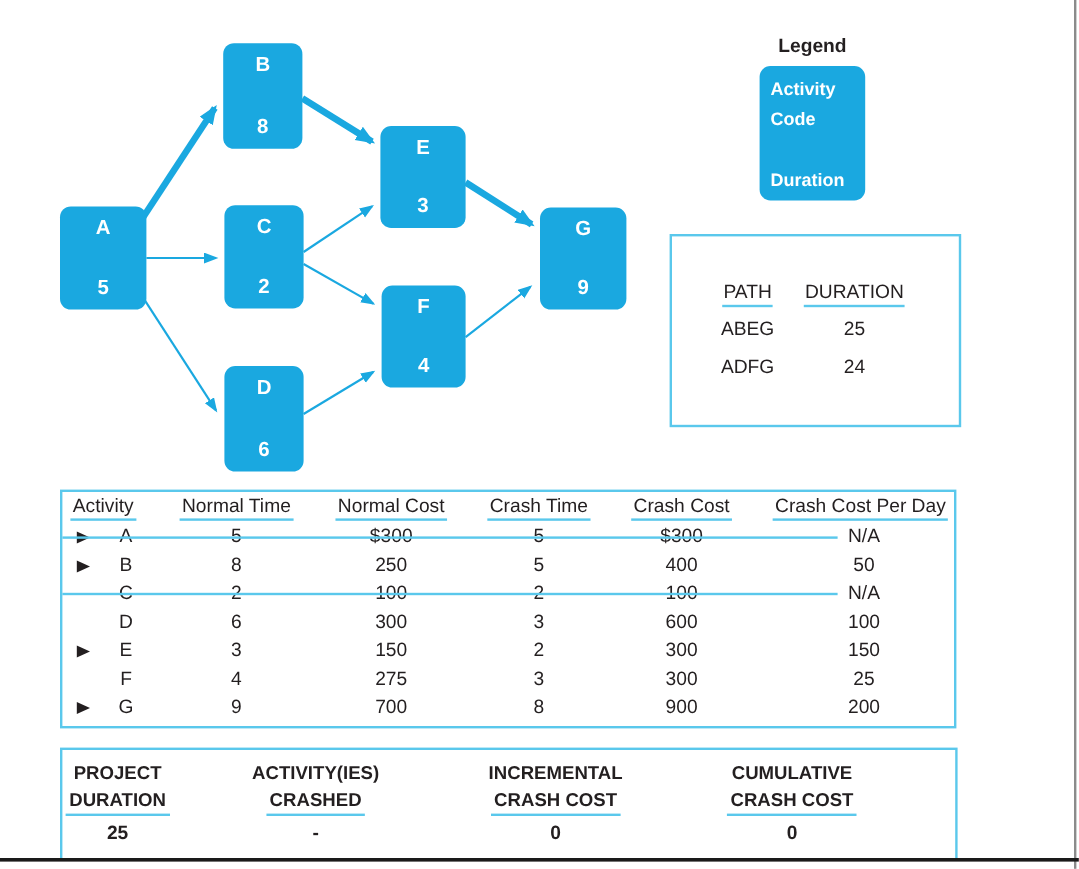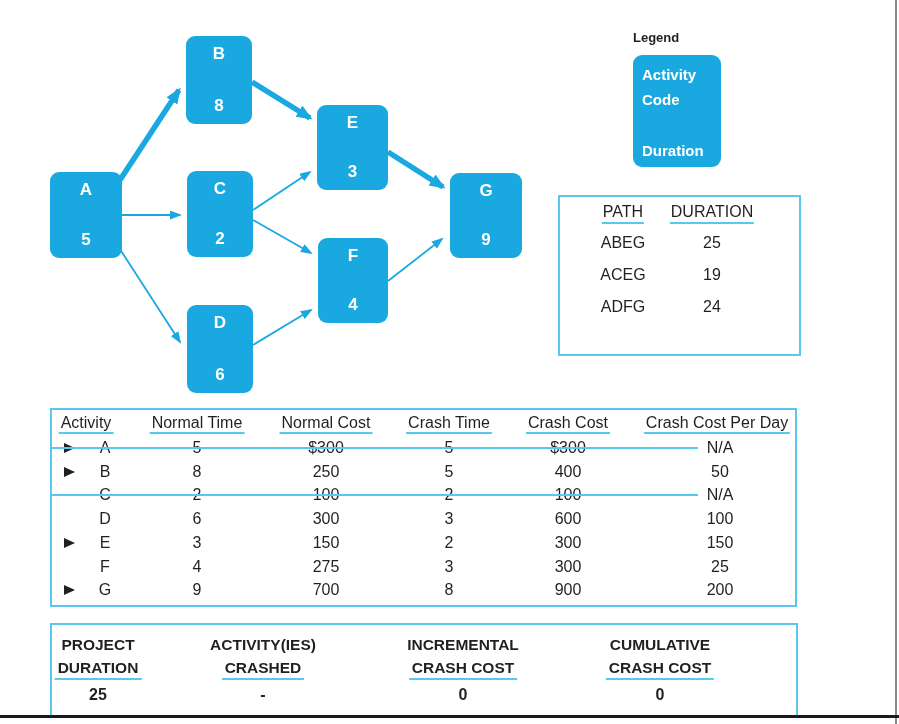--- a/index.html
+++ b/index.html
@@ -11,34 +11,34 @@
   }
   .abs{position:absolute;}
 
   
   .node{position:absolute;background:var(--cyan);border-radius:9px;color:#fff;
         font-weight:bold;font-size:17px;}
   .node .code{position:absolute;top:8px;left:0;width:100%;text-align:center;line-height:20px;}
   .node .dur{position:absolute;bottom:8px;left:0;width:100%;text-align:center;line-height:20px;}
 
   
-  .legend-title{position:absolute;left:633px;top:30px;width:88px;text-align:left;
-                font-weight:bold;font-size:13px;}
+  .legend-title{position:absolute;left:633px;top:30px;width:88px;text-align:center;
+                font-weight:bold;font-size:16px;}
   .legend-box{position:absolute;left:633px;top:55px;width:88px;height:112px;
               background:var(--cyan);border-radius:9px;color:#fff;font-weight:bold;
               font-size:15px;box-sizing:border-box;padding:7px 4px 6px 9px;
               display:flex;flex-direction:column;}
   .legend-box .l{line-height:25px;}
   .legend-box .l-bottom{margin-top:auto;line-height:20px;}
 
   
   .path-panel{position:absolute;left:558px;top:195px;width:243px;height:161px;
               border:2px solid var(--bcyan);box-sizing:border-box;font-size:16px;}
   .path-row{position:relative;height:32px;line-height:32px;}
-  .path-row.head{height:30px;line-height:30px;}
+  .path-row.head{height:30px;line-height:30px;margin-top:32px;}
   .path-c1{position:absolute;left:63px;transform:translateX(-50%);white-space:nowrap;}
   .path-c2{position:absolute;left:152px;transform:translateX(-50%);white-space:nowrap;}
   .path-row.head span{display:inline-block;line-height:20px;margin-top:5px;
                       border-bottom:2px solid var(--bcyan);padding:0 1px;}
 
   
   .activity-panel{position:absolute;left:50px;top:408px;width:747px;height:199px;
                   border:2px solid var(--bcyan);box-sizing:border-box;font-size:16px;}
   .at-head span{position:absolute;top:4px;transform:translateX(-50%);white-space:nowrap;
                 line-height:18px;border-bottom:2px solid var(--bcyan);padding:0 2px;}
@@ -127,24 +127,20 @@
   <div class="path-row head">
     <span class="path-c1">PATH</span>
     <span class="path-c2">DURATION</span>
   </div>
   <div id="path-rows">
       <div class="path-row">
         <span class="path-c1">ABEG</span>
         <span class="path-c2">25</span>
       </div>
       <div class="path-row">
-        <span class="path-c1">ACEG</span>
-        <span class="path-c2">19</span>
-      </div>
-      <div class="path-row">
         <span class="path-c1">ADFG</span>
         <span class="path-c2">24</span>
       </div>
     </div>
 </div>
 
 <div class="activity-panel">
   <div class="at-head">
     <span style="left:34px">Activity</span>
     <span style="left:145px">Normal Time</span>

